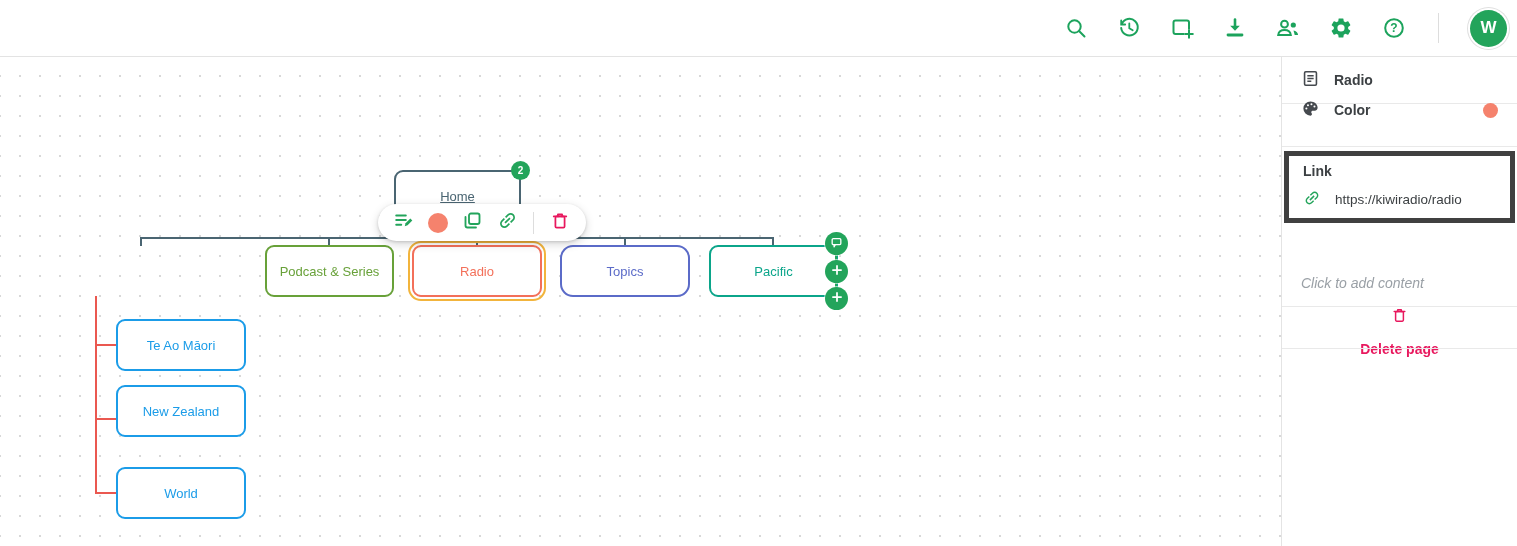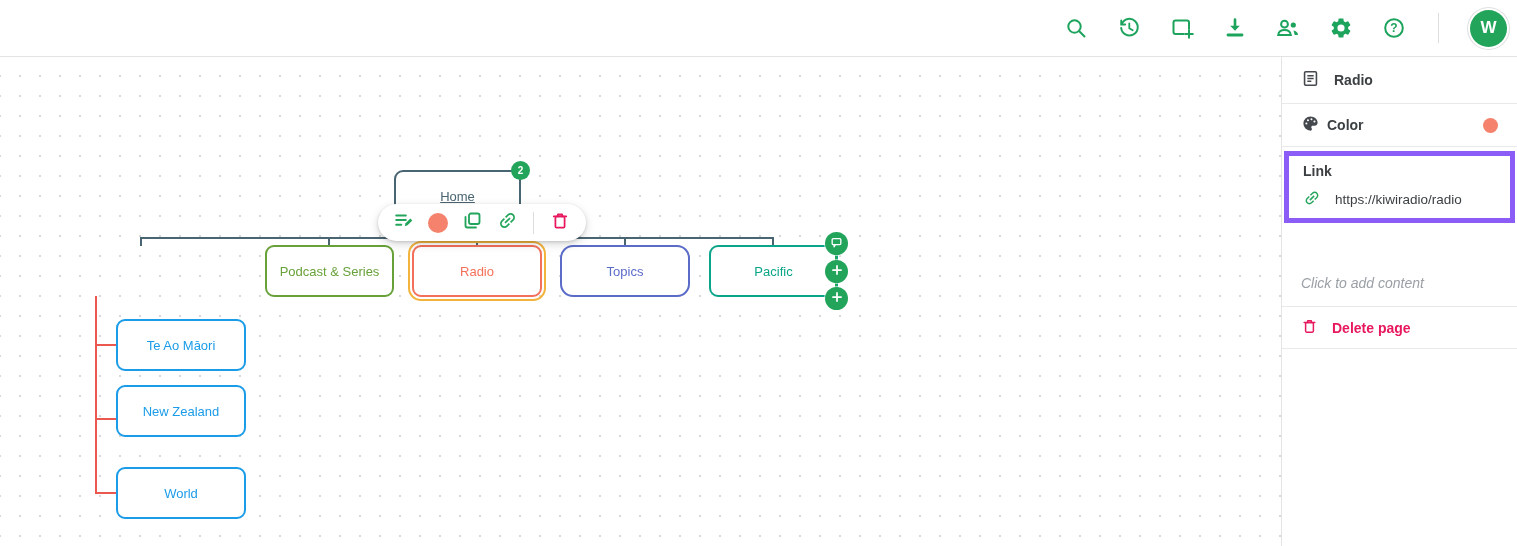--- a/index.html
+++ b/index.html
@@ -41,26 +41,26 @@
   .tb-sep{width:1px;height:22px;background:#ddd;flex:none;margin:0 2px;}
 
   
   .pbtn{position:absolute;left:825px;width:23px;height:23px;border-radius:50%;background:#23a45b;display:flex;align-items:center;justify-content:center;z-index:3;cursor:pointer;box-shadow:0 0 0 1px rgba(255,255,255,.6);}
 
   
   .sidebar{width:236px;flex:none;position:relative;background:#fff;border-left:1px solid #e4e4e4;box-sizing:border-box;font-size:14px;color:#3c4043;}
   .srow{position:absolute;left:0;right:0;display:flex;align-items:center;gap:14px;padding:0 19px;box-sizing:border-box;font-weight:bold;}
   .sdiv{position:absolute;left:0;right:0;height:1px;background:#e9e9e9;}
   .color-dot{width:15px;height:15px;border-radius:50%;background:#f5826d;margin-left:auto;flex:none;cursor:pointer;}
-  .linkbox{position:absolute;left:2px;top:94px;width:231px;height:72px;border:5px solid #8b5cf6;box-sizing:border-box;background:#fff;z-index:5;}
+  .linkbox{position:absolute;left:2px;top:94px;width:231px;height:72px;border:5px solid #404040;box-sizing:border-box;background:#fff;z-index:5;}
   .linkbox .lk-title{font-weight:bold;padding:7px 0 0 14px;font-size:14px;}
   .lk-row{display:flex;align-items:center;gap:14px;padding:10px 12px 0 14px;}
   .lk-url{font-size:13.5px;color:#3c4043;font-weight:normal;cursor:text;}
   .placeholder{position:absolute;left:19px;top:218px;font-style:italic;color:#9aa0a6;font-size:14px;cursor:text;}
-  .del{color:#e8185e;}
+  .del{color:#e8185e;flex-direction:column;}
   .pencil{margin-left:auto;cursor:pointer;display:flex;}
   svg{flex:none;}
 </style>
 </head>
 <body>
 
 <div class="app">
 
   <header class="header">
     <div class="icon-btn">
@@ -230,21 +230,21 @@
 
       <div class="srow" style="top:0;height:46px;">
         <span><svg width="19" height="19" viewBox="0 0 24 24" fill="none" stroke="#45494e" stroke-width="2">
               <rect x="4.5" y="3.5" width="15" height="17" rx="1.5"></rect>
               <path d="M8 8.5h8M8 12h8M8 15.5h5" stroke-width="1.8"></path>
             </svg></span>
         <span>Radio</span>
       </div>
       <div class="sdiv" style="top:46px;"></div>
 
-      <div class="srow" style="top:47px;height:42px;gap:7px;">
+      <div class="srow" style="top:32px;height:42px;">
         <span><svg width="19" height="19" viewBox="0 0 24 24">
               <path fill="#45494e" d="M12 3a9 9 0 1 0 0 18c1.1 0 1.9-.9 1.9-1.9 0-.5-.18-.92-.48-1.25-.3-.34-.48-.76-.48-1.25 0-1.05.85-1.9 1.9-1.9h2.26A3.9 3.9 0 0 0 21 10.8C21 6.5 16.97 3 12 3z"></path>
               <circle cx="6.8" cy="12" r="1.3" fill="#fff"></circle>
               <circle cx="8.8" cy="7.8" r="1.3" fill="#fff"></circle>
               <circle cx="13.2" cy="6.6" r="1.3" fill="#fff"></circle>
               <circle cx="17" cy="9.4" r="1.3" fill="#fff"></circle>
             </svg></span>
         <span>Color</span>
         <span class="color-dot"></span>
       </div>

